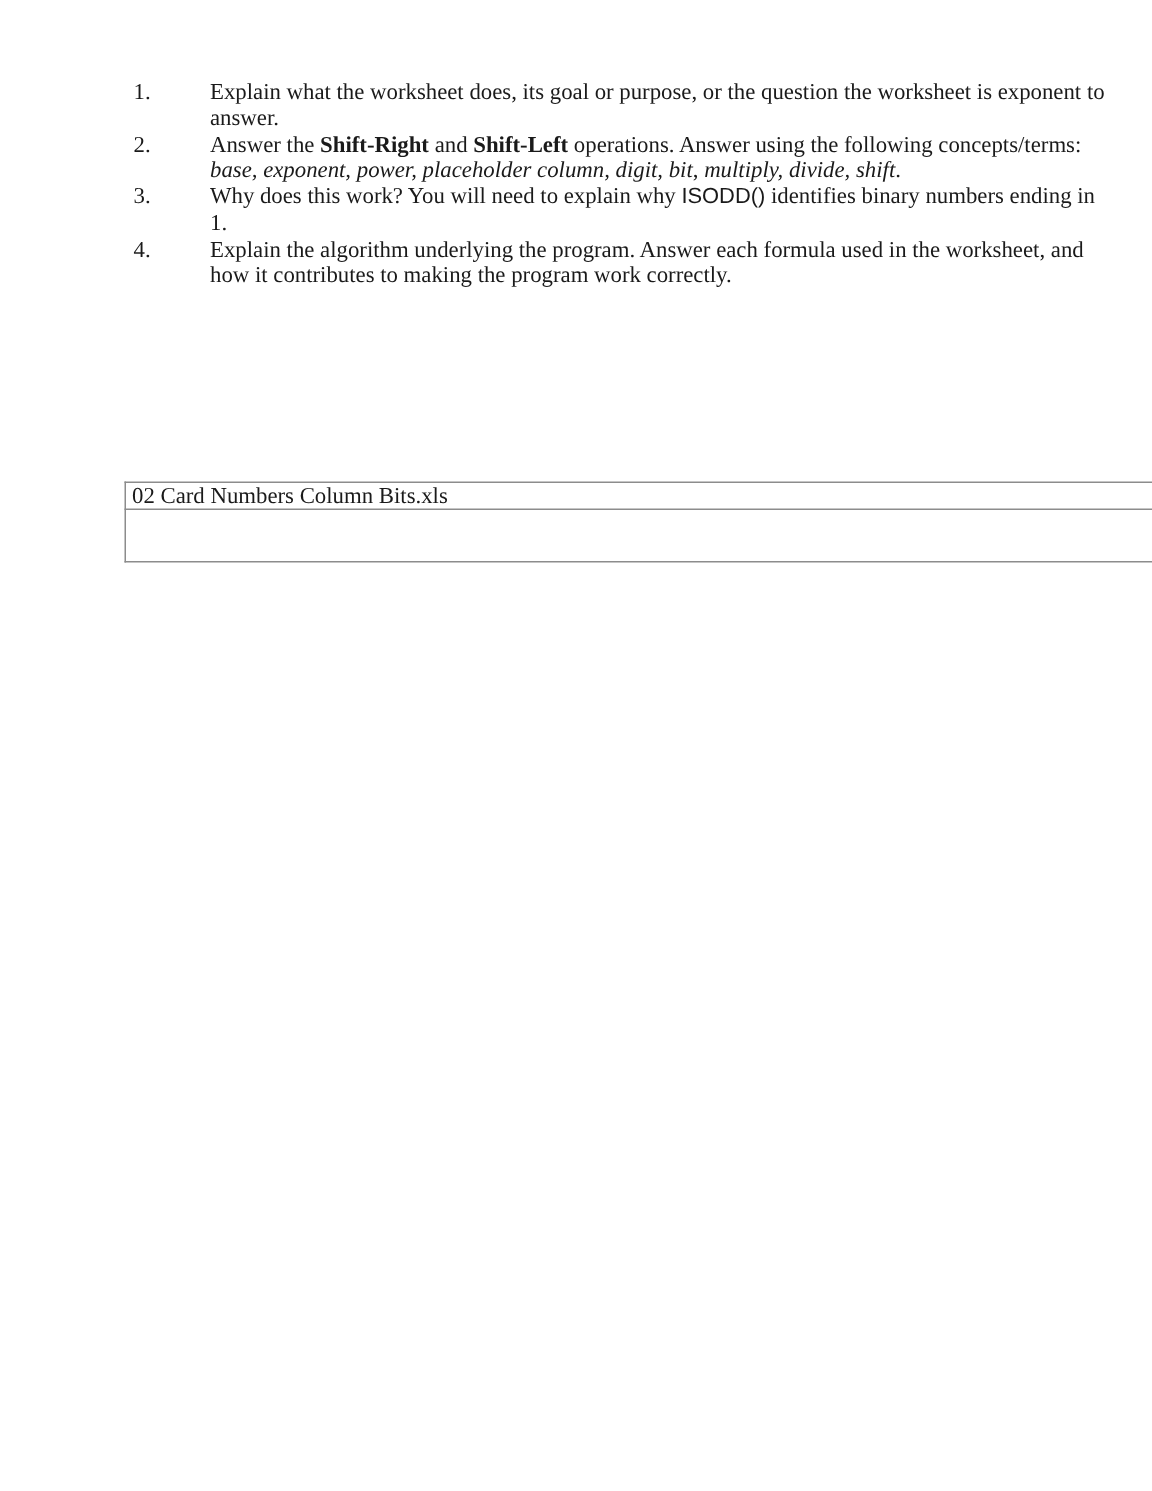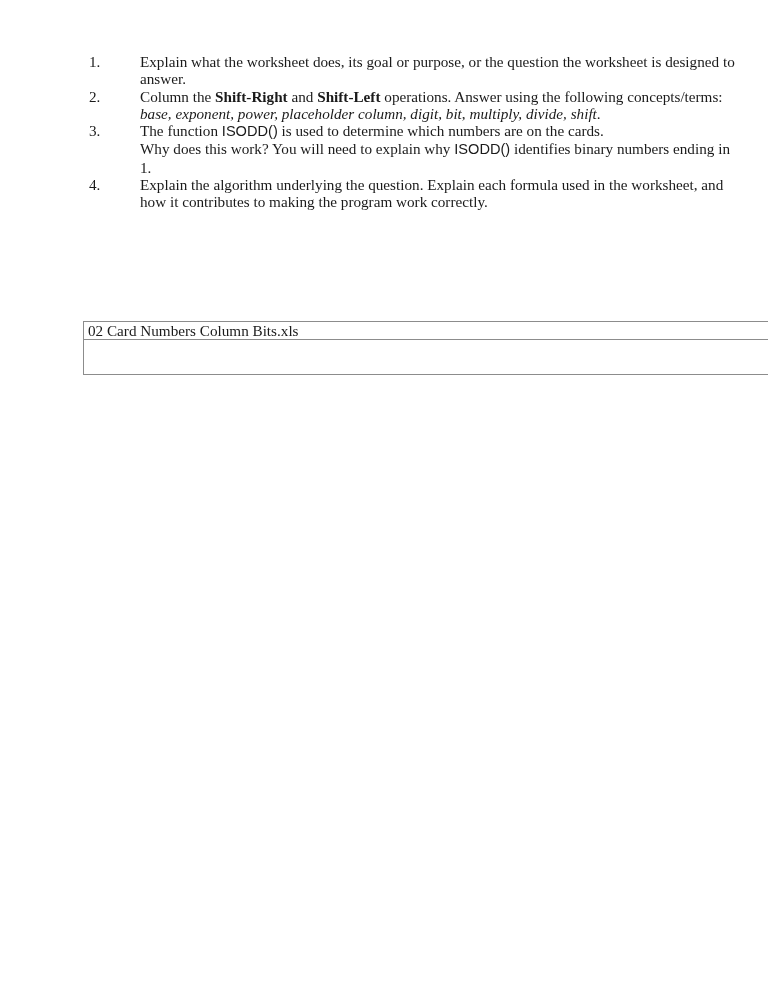--- a/index.html
+++ b/index.html
@@ -66,37 +66,36 @@
     .file-table tr.body td { height: 34px; }
   </style>
 </head>
 <body>
 
 <div class="page">
 
   <ol class="list">
     <li class="item">
       <span class="num">1.</span>
-      <span class="para">Explain what the worksheet does, its goal or purpose, or the question the worksheet is designed to answer.</span>
+      <span class="para">Explain what the worksheet does, its goal or purpose, or the question the worksheet is exponent to answer.</span>
     </li>
 
     <li class="item">
       <span class="num">2.</span>
-      <span class="para"><span>Column the </span><span class="bi">Shift-Right</span><span> and </span><span class="bi">Shift-Left</span><span> operations.  Answer using the following concepts/terms: </span><span class="it">base, exponent, power, placeholder column, digit, bit</span><span>, </span><span class="it">multiply, divide, shift</span><span>.</span></span>
+      <span class="para"><span>Answer the </span><span class="bi">Shift-Right</span><span> and </span><span class="bi">Shift-Left</span><span> operations.  Answer using the following concepts/terms: </span><span class="it">base, exponent, power, placeholder column, digit, bit</span><span>, </span><span class="it">multiply, divide, shift</span><span>.</span></span>
     </li>
 
     <li class="item">
       <span class="num">3.</span>
-      <span class="para"><span>The function </span><span class="fn">ISODD()</span><span> is used to determine which numbers are on the cards.</span></span>
       <span class="para"><span>Why does this work?  You will need to explain why </span><span class="fn">ISODD()</span><span> identifies binary numbers ending in 1.</span></span>
     </li>
 
     <li class="item">
       <span class="num">4.</span>
-      <span class="para">Explain the algorithm underlying the question.  Explain each formula used in the worksheet, and how it contributes to making the program work correctly.</span>
+      <span class="para">Explain the algorithm underlying the program.  Answer each formula used in the worksheet, and how it contributes to making the program work correctly.</span>
     </li>
   </ol>
 </div>
 
 <table class="file-table">
   <tbody>
       <tr class="head">
     <td>02 Card Numbers Column Bits.xls</td>
   </tr>
   <tr class="body">

